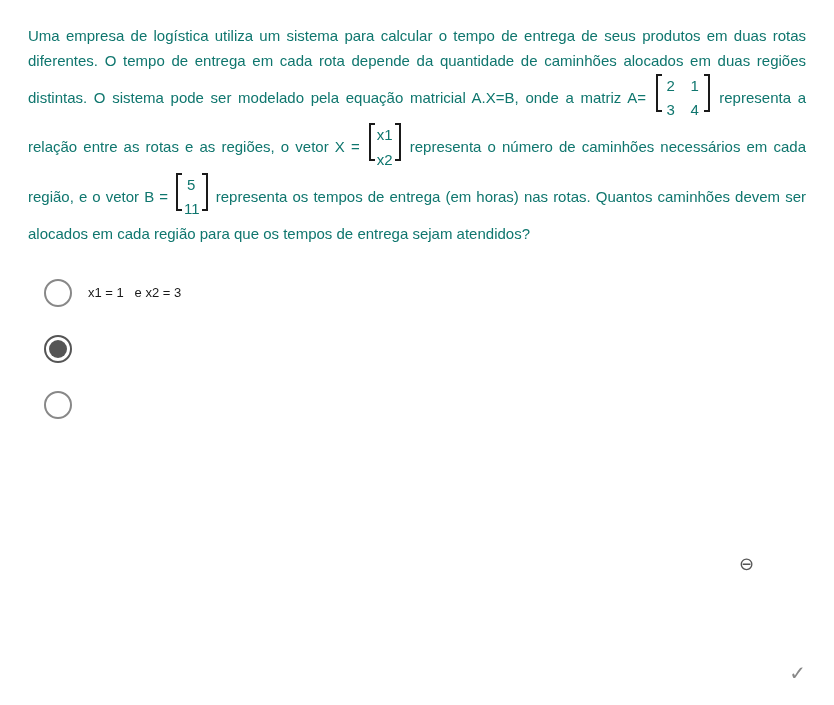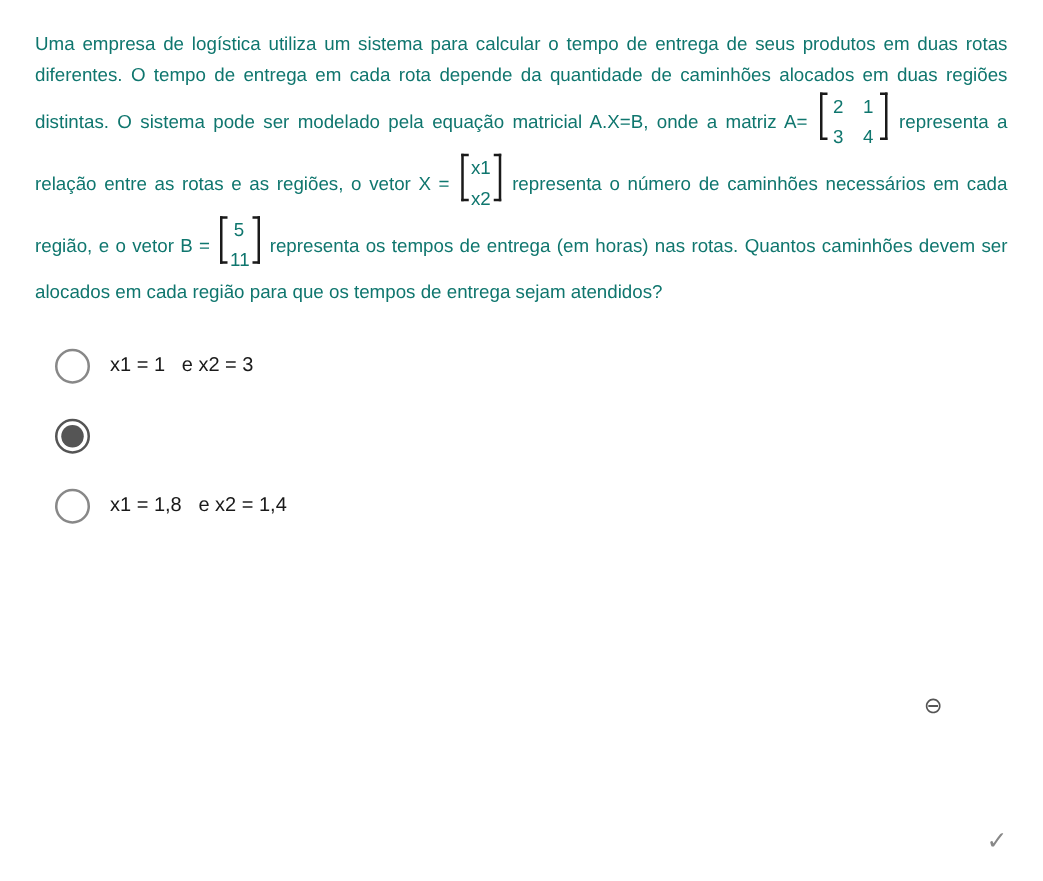--- a/index.html
+++ b/index.html
@@ -80,21 +80,21 @@
     }
 
     .radio-inner {
       width: 18px;
       height: 18px;
       border-radius: 50%;
       background: #555;
     }
 
     .option-label {
-      font-size: 16px;
+      font-size: 13px;
       color: #1a1a1a;
     }
 
     .zoom-icon {
       position: absolute;
       right: 80px;
       bottom: 130px;
       color: #555;
       font-size: 18px;
     }
@@ -214,21 +214,20 @@
 
     <div class="option-item">
       <div class="radio-outer filled">
         <div class="radio-inner"></div>
       </div>
     </div>
 
     <div class="option-item">
       <div class="radio-outer">
       </div>
-      <span class="option-label">x1 = 1,8 &nbsp; e x2 = 1,4</span>
     </div>
 
   </div>
 
   <span class="zoom-icon">⊖</span>
 
   <span class="check-icon">✓</span>
 
 </div>
 

